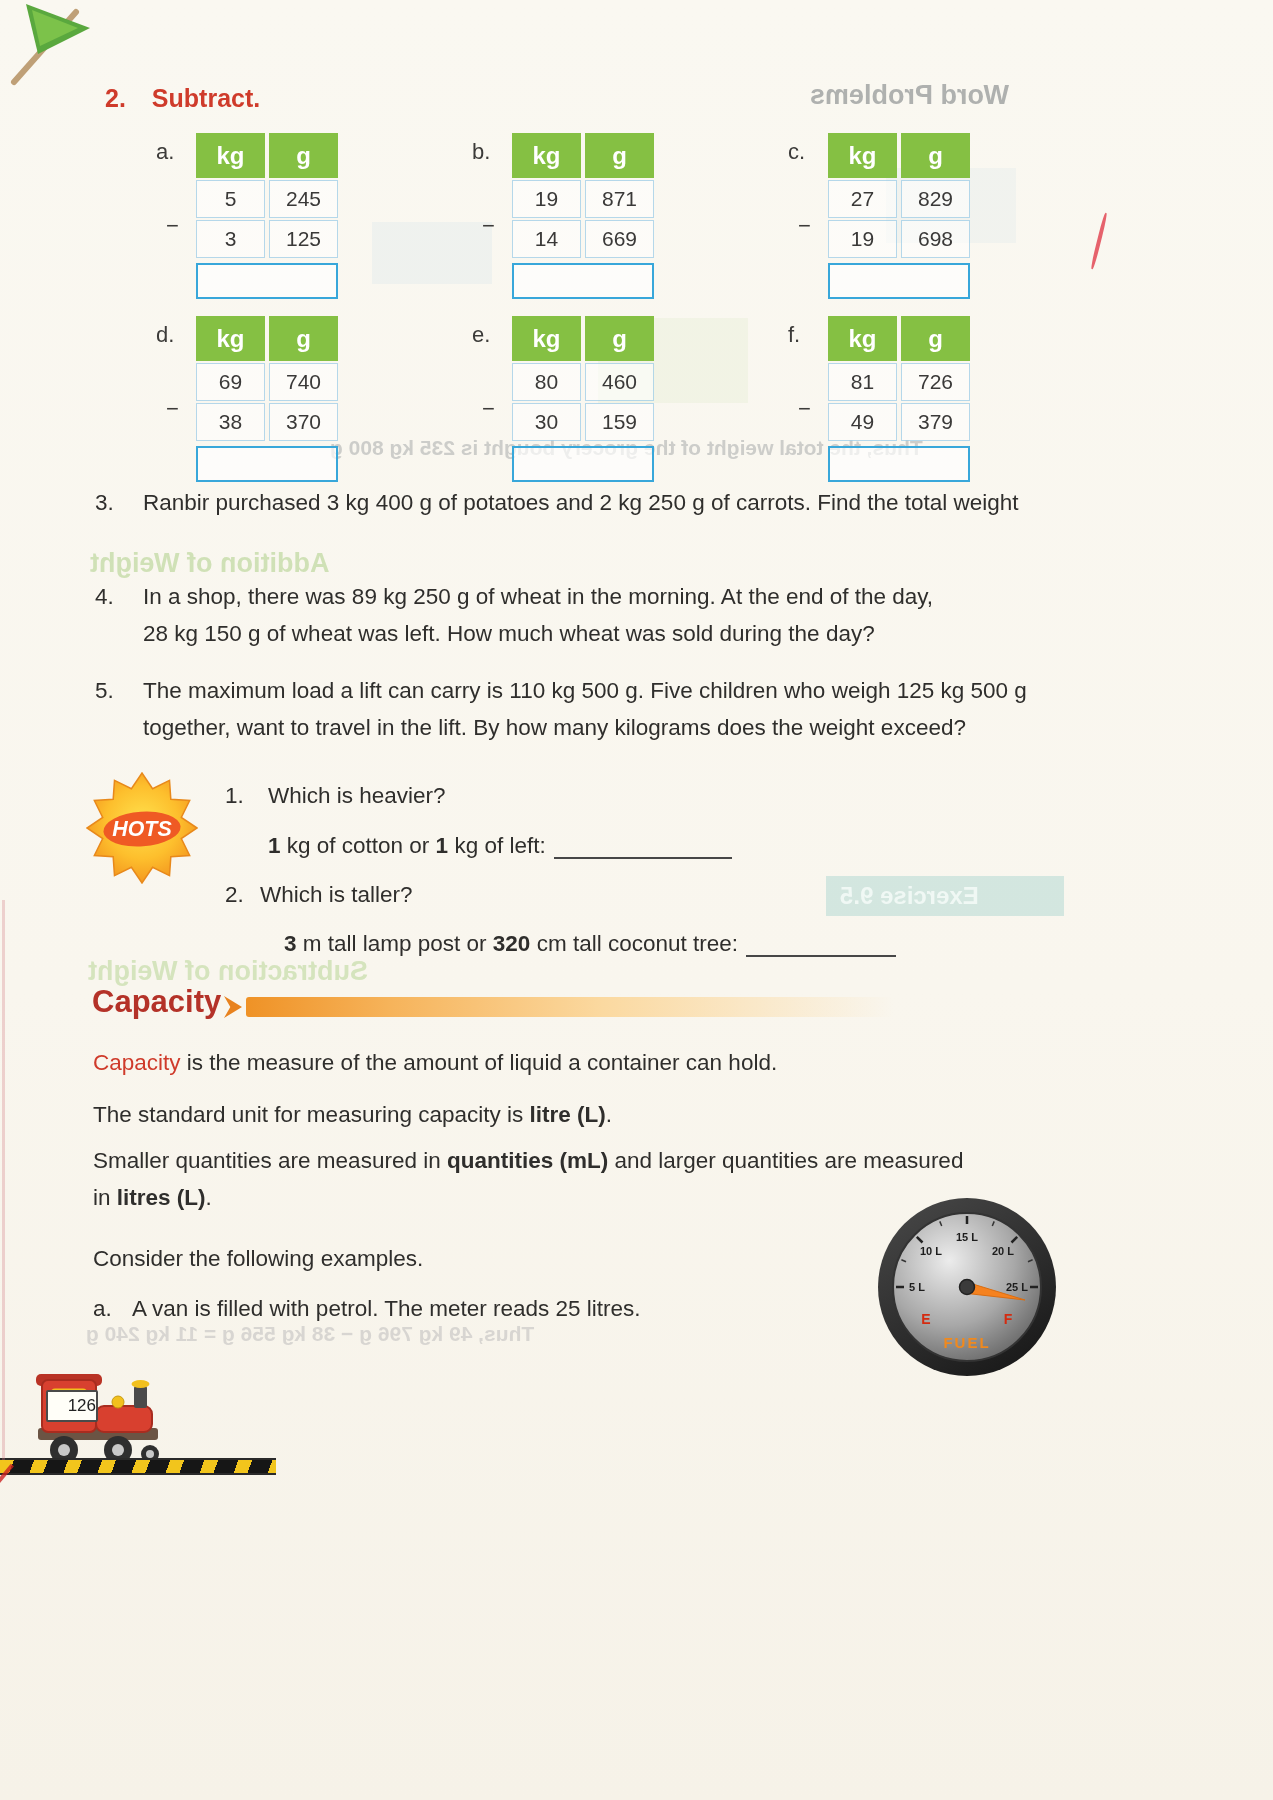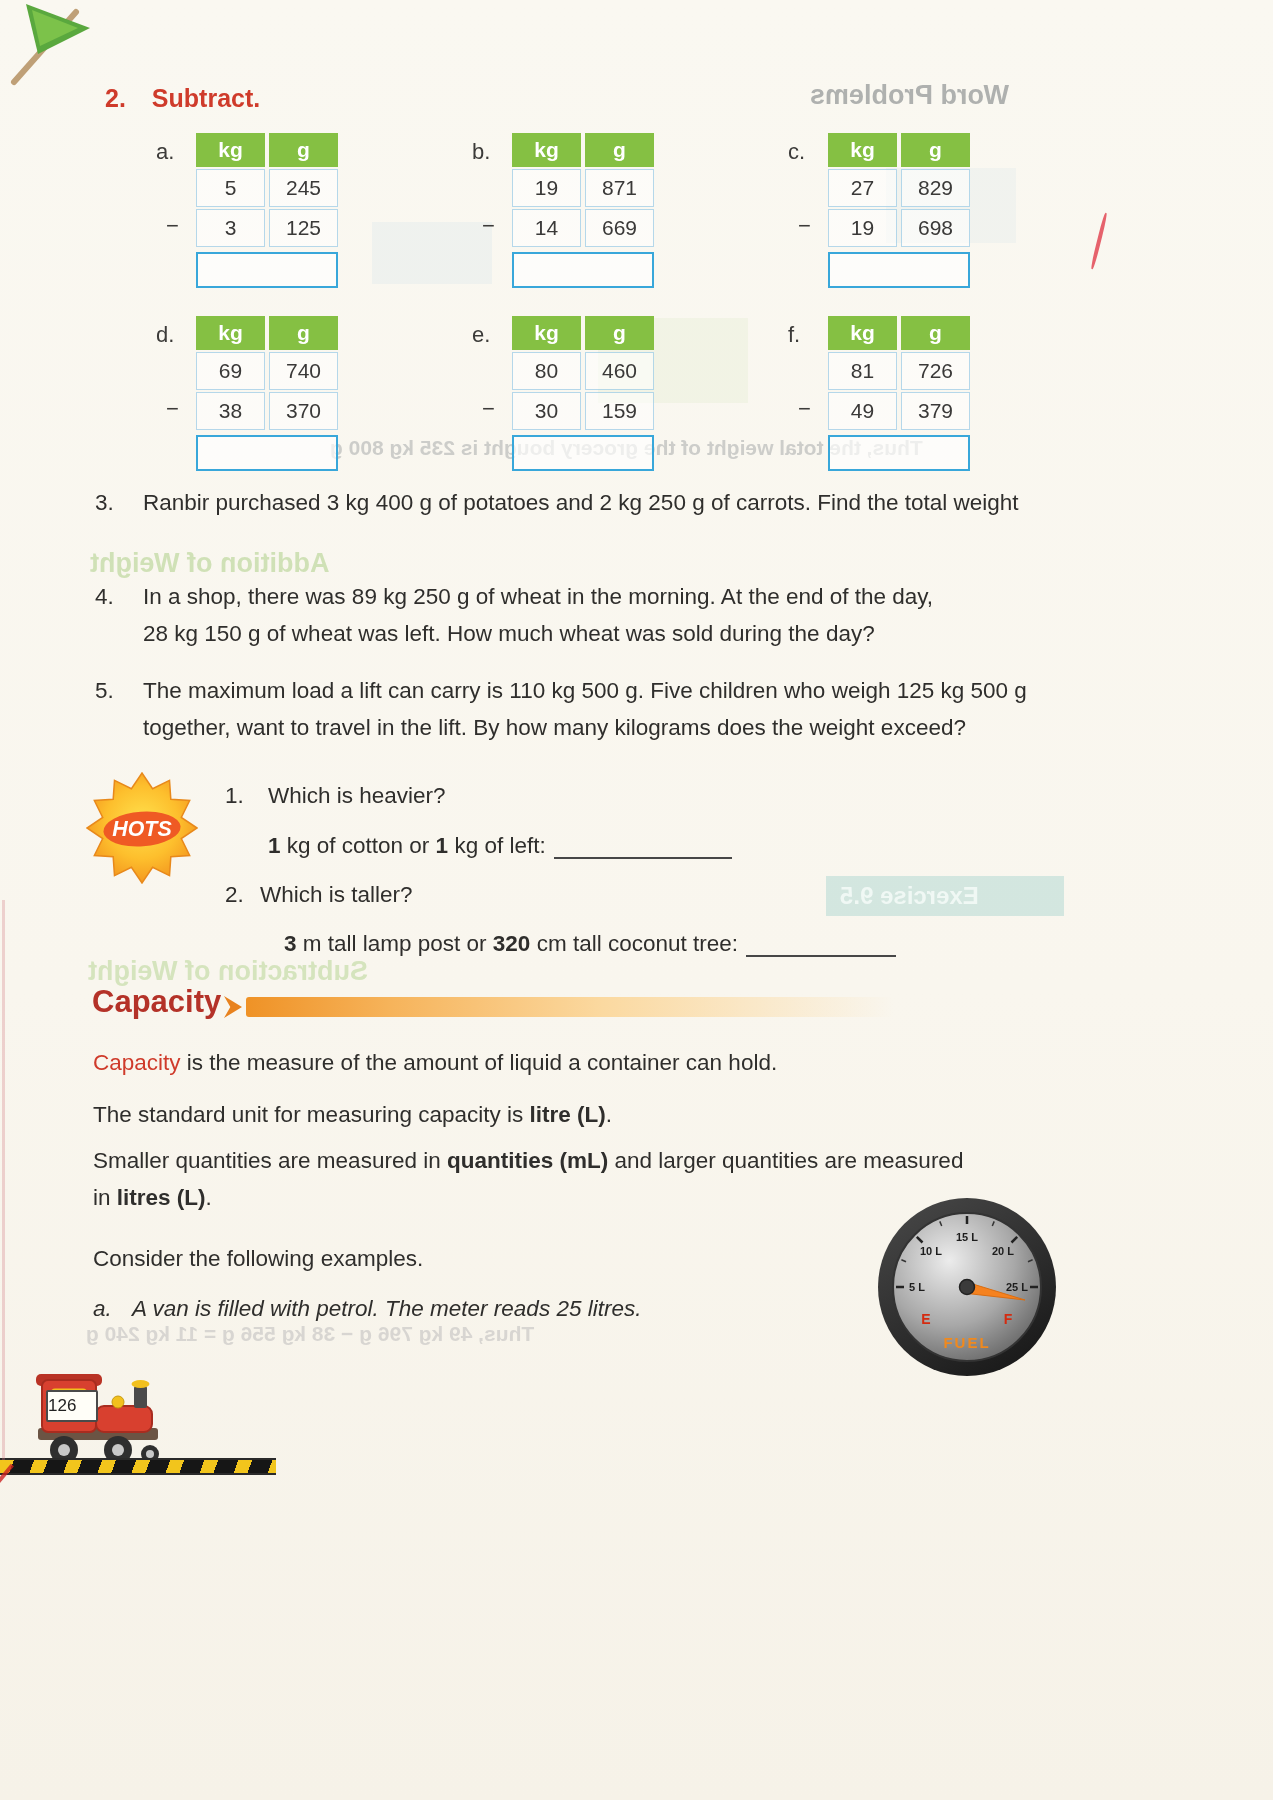--- a/index.html
+++ b/index.html
@@ -11,22 +11,22 @@
 
   
   .ex-head { position:absolute; left:105px; top:84px; display:flex; gap:26px;
              color:#cf3b2b; font-size:25px; font-weight:bold; }
 
   
   .prob { position:absolute; width:142px; }
   .prob-label { position:absolute; left:-40px; top:6px; font-size:22px; color:#3c3b39; }
   .minus { position:absolute; left:-30px; top:80px; font-size:22px; color:#3c3b39; }
   .phead { display:flex; gap:4px; }
-  .hcell { flex:1; height:34px; background:#85c043; color:#fff; font-weight:bold;
-           font-size:21px; display:flex; align-items:center; justify-content:center; }
+  .hcell { flex:1; height:45px; background:#85c043; color:#fff; font-weight:bold;
+           font-size:24px; display:flex; align-items:center; justify-content:center; }
   .prow { display:flex; gap:4px; margin-top:2px; }
   .ncell { flex:1; height:36px; display:flex; align-items:center; justify-content:center;
            font-size:21px; color:#3a3938; border:1px solid rgba(110,180,220,.5);
            background:rgba(255,255,255,.55); }
   .ansbox { height:32px; border:2px solid #38a7da; background:rgba(255,255,255,.65); margin-top:5px; }
 
   
   .wp { position:absolute; display:flex; gap:18px; font-size:22.5px; line-height:37px; }
   .wp-num { width:30px; }
   .wp-text div { white-space:nowrap; }
@@ -46,21 +46,21 @@
              background:linear-gradient(90deg,#ef9226 0%, #f6b35a 22%, #fbd9a0 55%, rgba(251,217,160,0) 100%);
              border-radius:3px; }
   .cap-p { position:absolute; left:93px; font-size:22.5px; line-height:37px; white-space:nowrap; }
   .red { color:#cf3b2b; }
 
   
   .gauge { position:absolute; left:876px; top:1196px; }
   .train { position:absolute; left:22px; top:1368px; }
   .page-num-box { position:absolute; left:46px; top:1390px; width:48px; height:28px;
                   background:#fffef8; border:2px solid #4a4a4a; border-radius:2px;
-                  display:flex; align-items:center; justify-content:flex-start;
+                  display:flex; align-items:center; justify-content:flex-end;
                   font-size:17px; color:#222; }
   .track { position:absolute; left:0; top:1458px; width:276px; height:13px;
            background:repeating-linear-gradient(110deg,#f2c51c 0 13px,#161616 13px 32px);
            border-top:2px solid #2a2a2a; border-bottom:2px solid #2a2a2a; }
 
   
   .bleed { position:absolute; transform:scaleX(-1); font-weight:bold;
            pointer-events:none; white-space:nowrap; }
   .ghost-box { position:absolute; pointer-events:none; }
   .artifact { position:absolute; pointer-events:none; }
@@ -264,21 +264,21 @@
   </div>
   <div class="cap-p" style="top:1142px;">
     <div>
       <span>Smaller quantities are measured in </span><span class="b">quantities (mL)</span><span> and larger quantities are measured</span>
     </div>
     <div>
       <span>in </span><span class="b">litres (L)</span><span>.</span>
     </div>
   </div>
   <div class="cap-p" style="top:1240px;">Consider the following examples.</div>
-  <div class="cap-p" style="top:1290px;font-style:italic;">
+  <div class="cap-p" style="top:1290px;">
     <span>a.</span>
     <span style="margin-left:14px;">A van is filled with petrol. The meter reads 25 litres.</span>
   </div>
 
   <svg class="gauge" width="182" height="182" viewBox="0 0 182 182">
     <defs>
       <radialGradient id="faceGrad" cx="38%" cy="32%" r="80%">
         <stop offset="0%" stop-color="#ececec"></stop>
         <stop offset="55%" stop-color="#a8a8a8"></stop>
         <stop offset="100%" stop-color="#5c5c5c"></stop>

